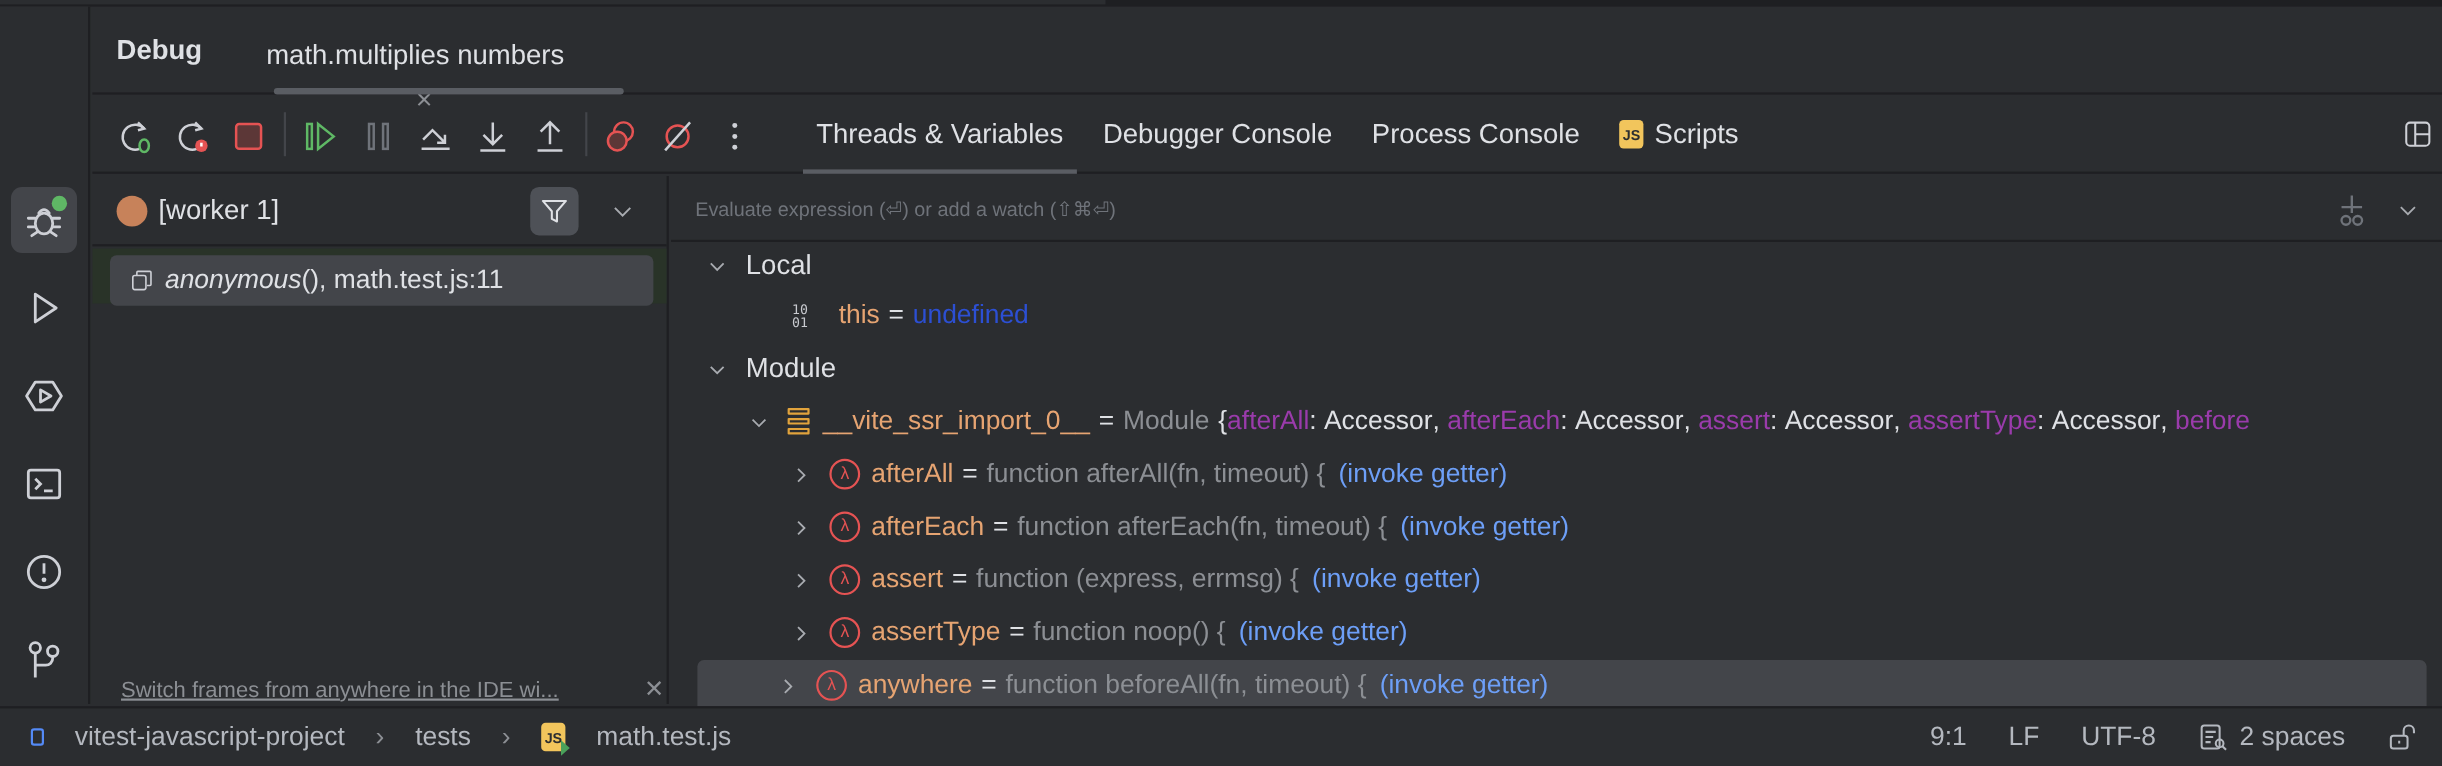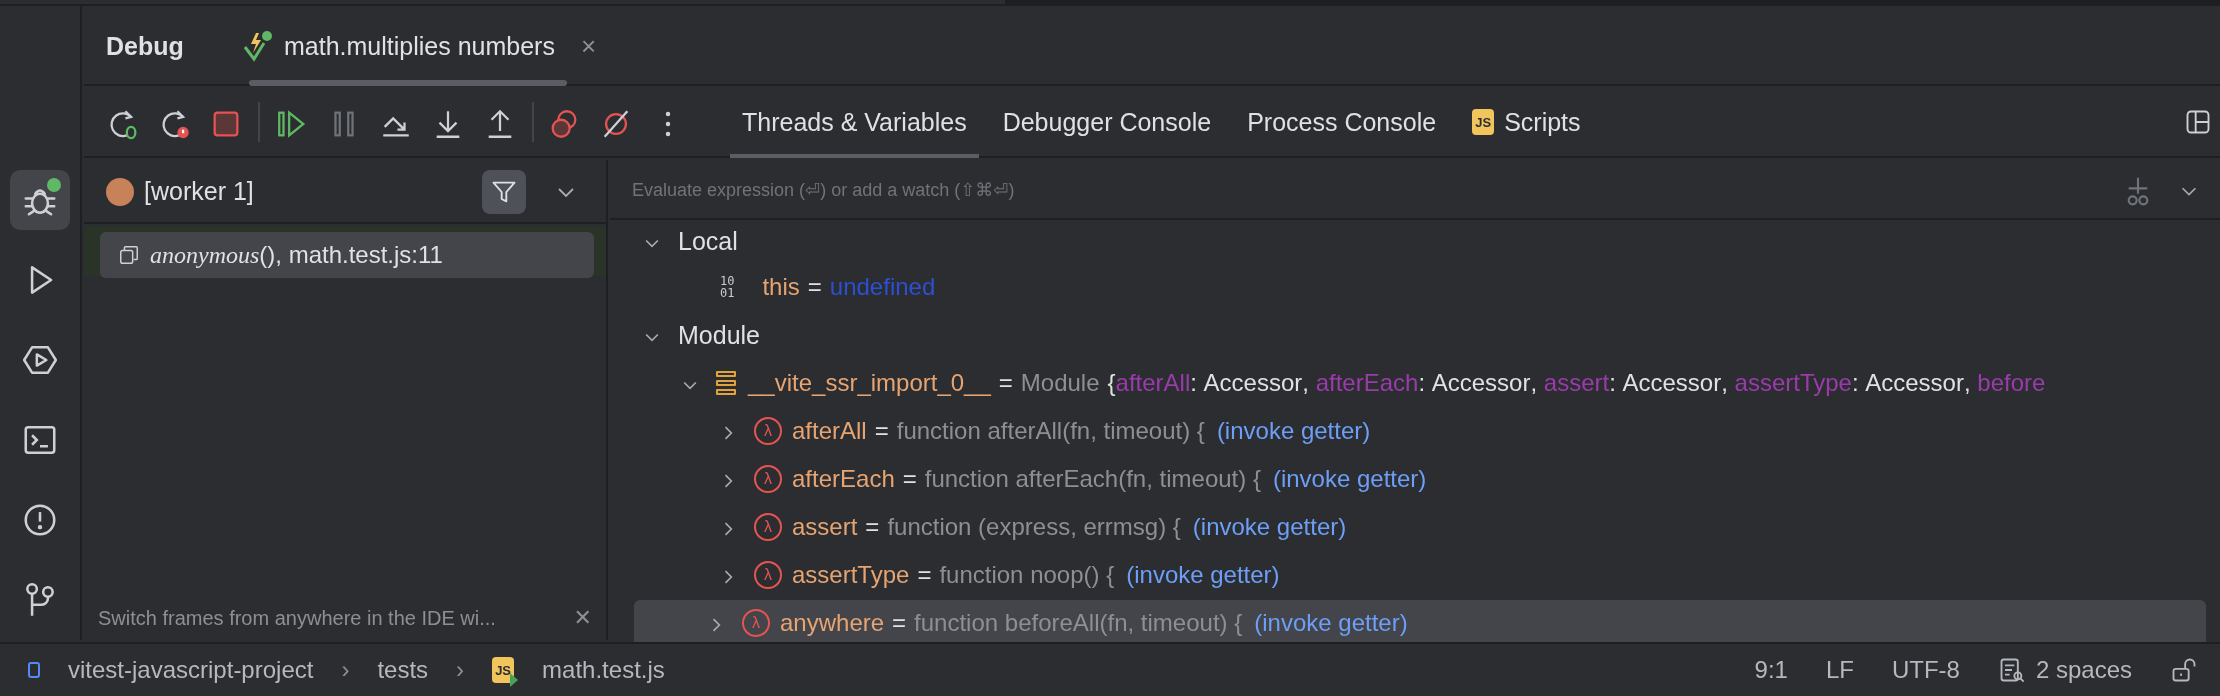--- a/index.html
+++ b/index.html
@@ -13,21 +13,21 @@
   
   .toolstrip { position: absolute; left: 0; top: 6px; width: 82px; height: 634px; background: #2b2d30; border-right: 2px solid #1e1f22; }
   .tool-btn { position: absolute; left: 10px; width: 60px; height: 60px; border-radius: 10px; display:flex; align-items:center; justify-content:center; }
   .tool-btn.active { background: #43454a; }
   .tool-btn svg { width: 38px; height: 38px; }
   .dot-green { position:absolute; right:9px; top:8px; width:14px; height:14px; border-radius:50%; background:#5fb865; }
 
   
   .debug-header { position: absolute; left: 84px; top: 6px; width: 2136px; height: 80px; border-bottom: 2px solid #1e1f22; }
   .debug-title { position:absolute; left: 22px; top: 26px; font-size: 25px; font-weight: bold; color:#dfe1e5; }
-  .run-tab { position:absolute; left: 158px; top: 20px; height: 40px; display:flex; align-items:center; gap:10px; font-size:25px; color:#dfe1e5; }
+  .run-tab { position:absolute; left: 158px; top: 20px; height: 40px; display:flex; align-items:center; gap:10px; font-size:25px; color:#dfe1e5;flex-direction:column; }
   .run-tab .close { color:#8c8f94; font-size: 26px; margin-left: 16px; }
   .run-tab-underline { position:absolute; left: 165px; top: 74px; width: 318px; height: 6px; background:#5a5d63; border-radius: 3px; }
 
   
   .toolbar { position:absolute; left:84px; top:88px; width:2136px; height:70px; border-bottom: 2px solid #1e1f22; }
   .tb-icon { position:absolute; top: 18px; width: 36px; height: 36px; display:flex; align-items:center; justify-content:center; }
   .tb-icon svg { width: 34px; height: 34px; }
   .tb-sep { position:absolute; top: 14px; width:2px; height: 40px; background:#43454a; }
   .vtabs { position:absolute; left: 640px; top: 0; height: 68px; display:flex; align-items:center; }
   .vtab { position: relative; font-size: 25px; color:#dfe1e5; padding: 0 18px; height: 68px; display:flex; align-items:center; gap:10px; cursor: pointer; }
@@ -37,22 +37,22 @@
 
   
   .frames { position:absolute; left: 84px; top: 160px; width: 524px; height: 480px; border-right: 2px solid #1e1f22; }
   .thread-row { position:absolute; left:0; top:0; width: 522px; height: 64px; border-bottom: 2px solid #1e1f22; }
   .thread-dot { position:absolute; left: 22px; top: 18px; width: 28px; height: 28px; border-radius:50%; background:#c7825a; }
   .thread-label { position:absolute; left: 60px; top: 17px; font-size: 25px; color:#dfe1e5; }
   .filter-btn { position:absolute; left: 398px; top: 10px; width: 44px; height: 44px; border-radius: 8px; background:#4e5157; display:flex; align-items:center; justify-content:center; }
   .thread-chevron { position:absolute; left: 470px; top: 20px; width: 24px; height: 24px; }
   .frame-strip { position:absolute; left:0; top: 66px; width: 522px; height: 50px; background:#293328; }
   .frame-item { position:absolute; left: 16px; top: 72px; width: 494px; height: 46px; background:#43454a; border-radius: 6px; display:flex; align-items:center; padding-left: 18px; gap: 10px; font-size: 24px; color:#dfe1e5; }
-  .frame-item i { font-style: italic; font-family: Liberation Serif, serif; }
-  .hint { position:absolute; left: 0; top: 436px; width: 522px; height: 44px; display:flex; align-items:center; padding-left: 14px; font-size: 20px; color:#8c8f94; }
+  .frame-item i { font-style: italic; }
+  .hint { position:absolute; left: 12px; top: 436px; width: 522px; height: 44px; display:flex; align-items:flex-end; padding-left: 14px; font-size: 20px; color:#8c8f94;text-decoration:underline; }
   .hint .x { position:absolute; right: 14px; color:#8c8f94; font-size: 22px; }
 
   
   .vars { position:absolute; left: 610px; top: 160px; width: 1610px; height: 480px; }
   .eval-row { position:absolute; left:0; top:0; width: 1610px; height: 60px; border-bottom: 2px solid #1e1f22; }
   .eval-input { position:absolute; left: 22px; top: 10px; width: 1400px; height: 40px; background: transparent; border: none; outline: none; font-family: Liberation Sans, sans-serif; font-size: 18px; color:#f0abfc; }
   .eval-input::placeholder { color:#6f737a; }
   .watch-icon { position:absolute; right: 66px; top: 14px; width: 32px; height: 34px; }
   .eval-chevron { position:absolute; right: 20px; top: 20px; width: 22px; height: 22px; }
 

